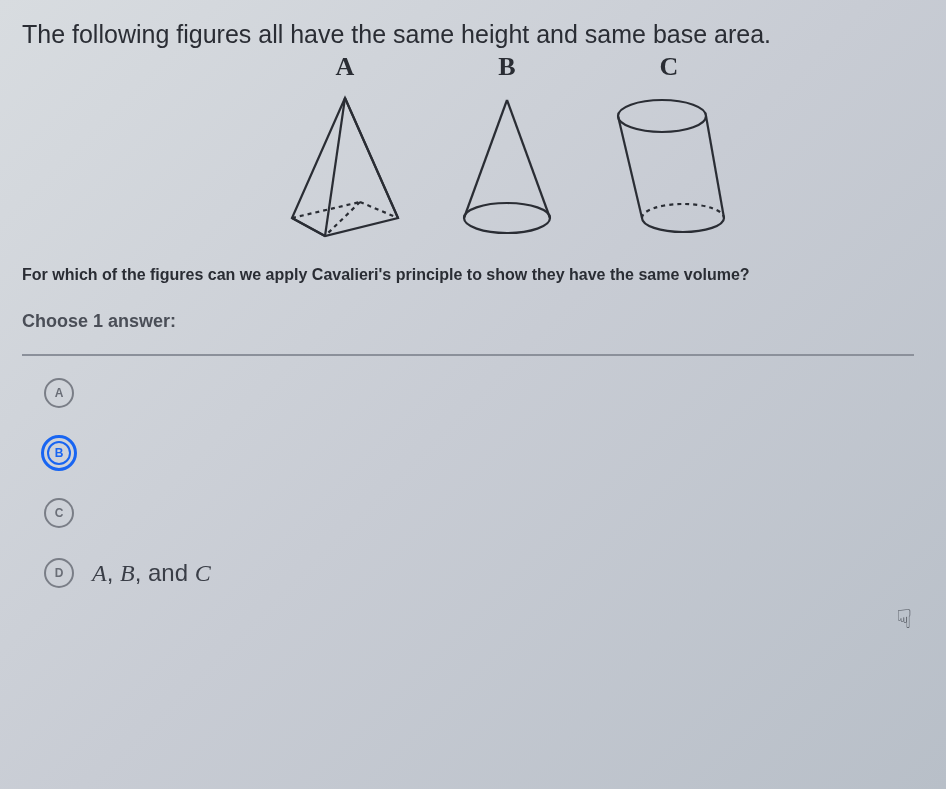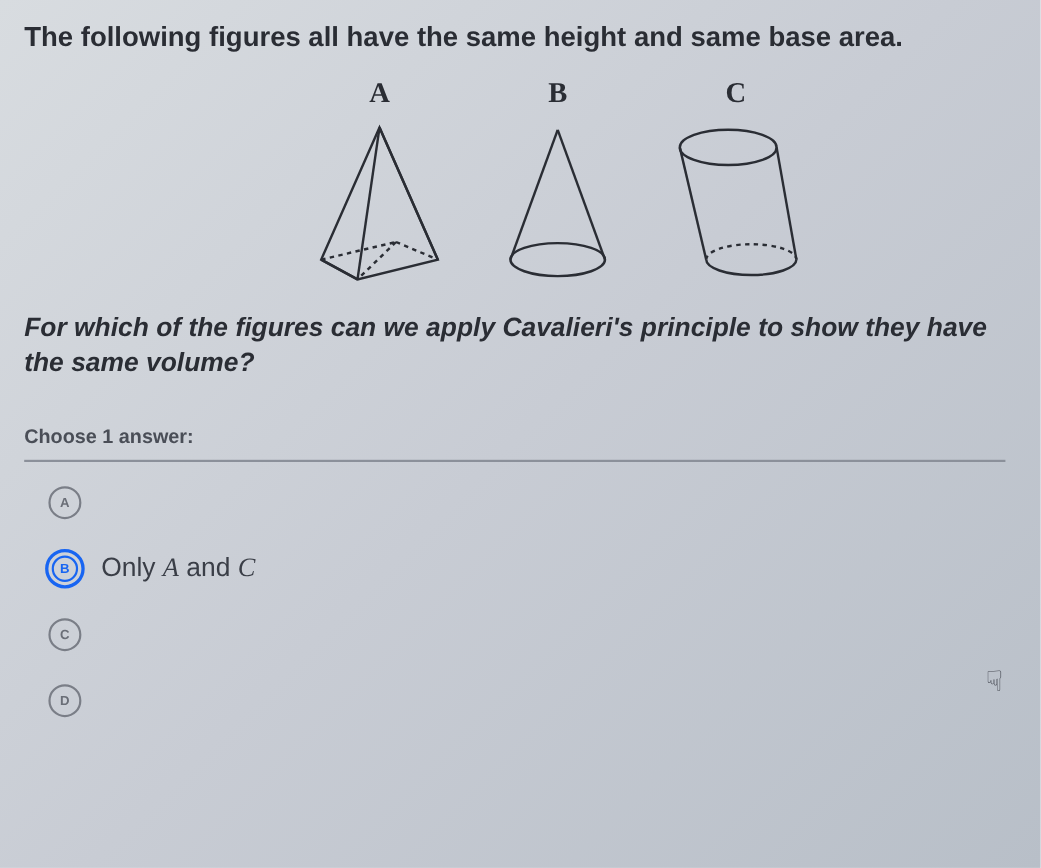--- a/index.html
+++ b/index.html
@@ -8,23 +8,22 @@
     height: 789px;
     background: linear-gradient(135deg, #d8dce0 0%, #c8ccd4 50%, #b8bfc8 100%);
     font-family: -apple-system, "Helvetica Neue", Arial, sans-serif;
     color: #2a2d34;
     padding: 18px 14px 14px 22px;
     overflow: hidden;
     position: relative;
   }
   .question-text {
     font-size: 25px;
-    font-weight: 700;
+    font-weight: 400;
     line-height: 1.35;
-    margin-bottom: 18px;
   }
   .figures-row {
     display: flex;
     justify-content: center;
     gap: 42px;
     padding-left: 60px;
     margin-bottom: 24px;
   }
   .figure-col {
     display: flex;
@@ -36,31 +35,30 @@
     font-weight: 700;
     font-family: Georgia, "Times New Roman", serif;
     margin-bottom: 8px;
   }
   .figure-svg {
     stroke: #2a2d34;
     stroke-width: 2.2;
     fill: none;
   }
   .prompt-text {
-    font-size: 24px;
+    font-size: 16px;
     font-weight: 700;
     line-height: 1.35;
-    margin-bottom: 40px;
-    font-style: italic;
+    margin-bottom: 26px;
   }
   .choose-text {
     font-size: 18px;
     font-weight: 700;
     color: #4a4e57;
-    margin-bottom: 10px;
+    margin-bottom: 22px;
   }
   .divider {
     border: none;
     border-top: 2px solid #8b909a;
     margin-bottom: 22px;
     width: 98%;
   }
   .answers {
     display: flex;
     flex-direction: column;
@@ -171,32 +169,32 @@
   <div class="answer-row">
     <div class="radio">
         <span>A</span>
       </div>
   </div>
 
   <div class="answer-row">
     <div class="radio selected">
         <span>B</span>
       </div>
-    <div class="answer-text">
-      <span>Only </span><span class="mathit">A</span><span> and </span><span class="mathit">C</span>
-    </div>
   </div>
 
   <div class="answer-row">
     <div class="radio">
         <span>C</span>
       </div>
   </div>
 
   <div class="answer-row">
     <div class="radio">
         <span>D</span>
       </div>
+    <div class="answer-text">
+      <span class="mathit">A</span><span>, </span><span class="mathit">B</span><span>, and </span><span class="mathit">C</span>
+    </div>
   </div>
 
 </div>
 
 <div class="cursor-icon">☟</div>
 
 </body></html>

